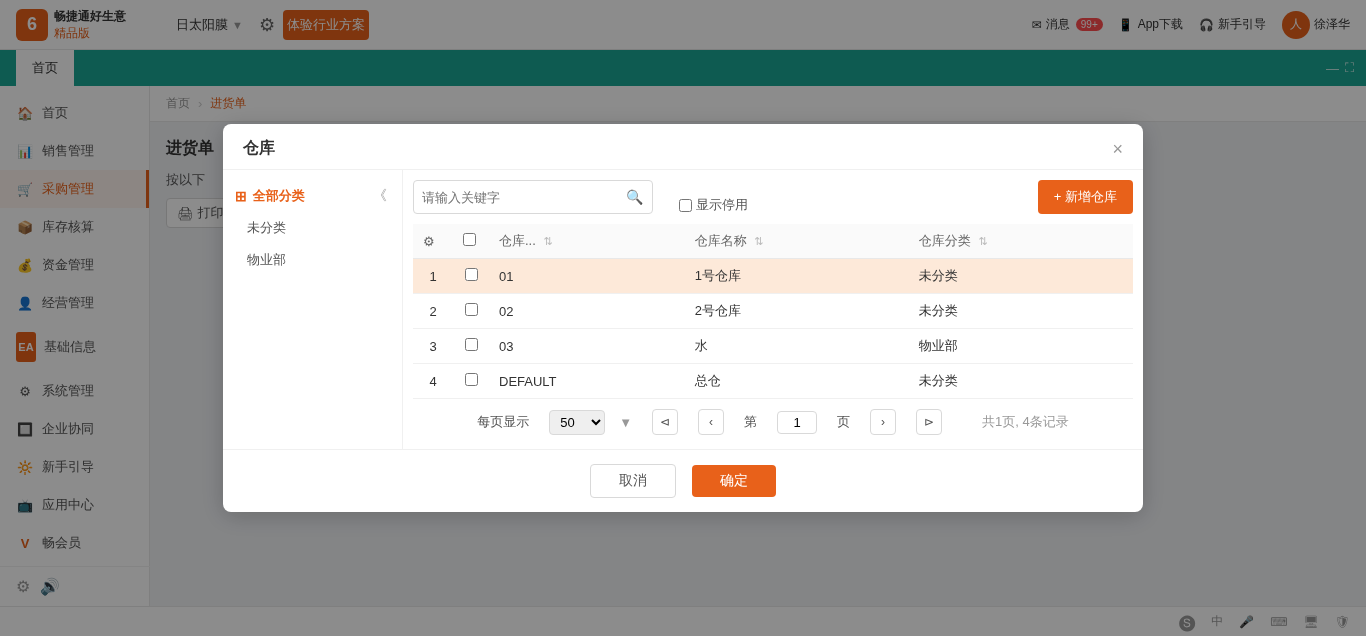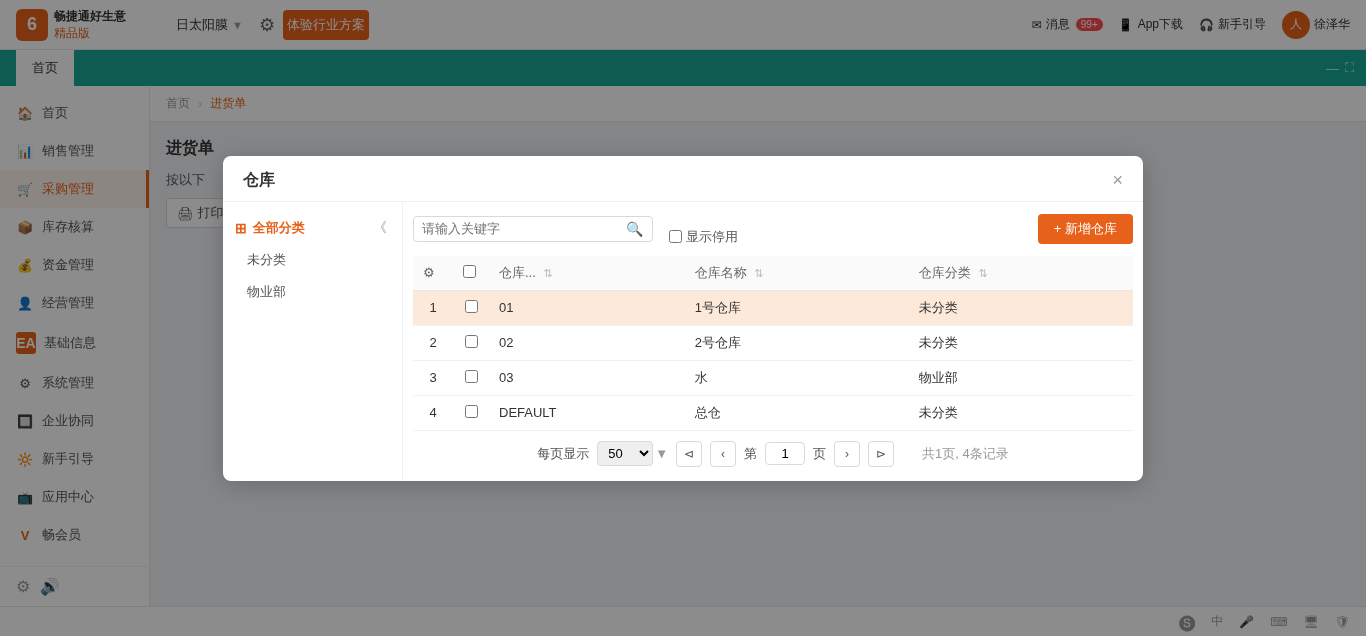--- a/index.html
+++ b/index.html
@@ -125,21 +125,21 @@
     .category-collapse-btn {
       width: 20px; height: 20px; display: flex; align-items: center; justify-content: center;
       cursor: pointer; color: #999; font-size: 14px;
     }
     .category-item {
       padding: 7px 12px 7px 24px; cursor: pointer; color: #555; font-size: 13px;
     }
 
     
     .table-panel { flex: 1; display: flex; flex-direction: column; padding: 10px; overflow: hidden; }
-    .table-toolbar { display: flex; align-items: center; gap: 16px; margin-bottom: 10px; }
+    .table-toolbar { display: flex; gap: 26px; margin-bottom: 10px; }
     .search-input-wrap {
       display: flex; align-items: center;
       border: 1px solid #d9d9d9; border-radius: 4px;
       padding: 4px 8px; background: #fff; flex: 1; max-width: 240px;
     }
     .search-input-wrap input {
       border: none; outline: none; font-size: 13px; flex: 1; min-width: 0; color: #555;
     }
     .search-icon { color: #999; font-size: 14px; flex-shrink: 0; }
     .show-disabled { display: flex; align-items: center; gap: 4px; color: #555; font-size: 13px; cursor: pointer; margin-top: 16px; }
@@ -161,21 +161,21 @@
       padding: 8px 10px; border-bottom: 1px solid #f0f0f0; color: #333;
     }
     .data-table tr.selected td { background: #fde9d9; }
     .sort-icon { margin-left: 4px; color: #bbb; font-size: 11px; }
     .gear-col { width: 40px; text-align: center; }
     .check-col { width: 36px; text-align: center; }
 
     
     .pagination {
       display: flex; align-items: center; justify-content: center;
-      padding: 10px 0 4px; gap: 8px; font-size: 13px; color: #555;
+      padding: 10px 0 4px; gap: 20px; font-size: 13px; color: #555;
     }
     .pagination-select {
       border: 1px solid #d9d9d9; border-radius: 4px; padding: 3px 6px; font-size: 13px;
     }
     .page-btn {
       width: 26px; height: 26px; border: 1px solid #d9d9d9; border-radius: 4px;
       background: #fff; cursor: pointer; display: flex; align-items: center; justify-content: center;
       font-size: 12px; color: #555;
     }
     .page-btn:disabled { color: #ccc; cursor: not-allowed; }
@@ -295,21 +295,21 @@
     </div>
     <div class="sidebar-item">
       <span class="sidebar-icon">💰</span>
       <span>资金管理</span>
     </div>
     <div class="sidebar-item">
       <span class="sidebar-icon">👤</span>
       <span>经营管理</span>
     </div>
     <div class="sidebar-item">
-      <span class="sidebar-icon" style="font-size:14px;font-weight:bold;background:#e8611a;color:#fff;border-radius:3px;width:20px;height:22px;display:flex;align-items:center;justify-content:center;">EA</span>
+      <span class="sidebar-icon" style="font-size:11px;font-weight:bold;background:#e8611a;color:#fff;border-radius:3px;width:20px;height:30px;display:flex;align-items:center;justify-content:center;">EA</span>
       <span>基础信息</span>
     </div>
     <div class="sidebar-item">
       <span class="sidebar-icon">⚙</span>
       <span>系统管理</span>
     </div>
     <div class="sidebar-item">
       <span class="sidebar-icon">🔲</span>
       <span>企业协同</span>
     </div>
@@ -467,20 +467,24 @@
           <span>第</span>
           <input class="page-input" type="text" value="1" style="">
           <span>页</span>
           <button class="page-btn">›</button>
           <button class="page-btn">⊳</button>
           <span style="margin-left:20px;color:#999;">共1页, 4条记录</span>
         </div>
       </div>
     </div>
 
+    <div class="dialog-footer">
+      <button class="btn-cancel">取消</button>
+      <button class="btn-confirm">确定</button>
+    </div>
   </div>
 </div>
 
 <div class="status-bar">
   <span style="font-size:16px;">🅢</span>
   <span>中</span>
   <span>🎤</span>
   <span>⌨</span>
   <span>🖥</span>
   <span>🛡</span>

